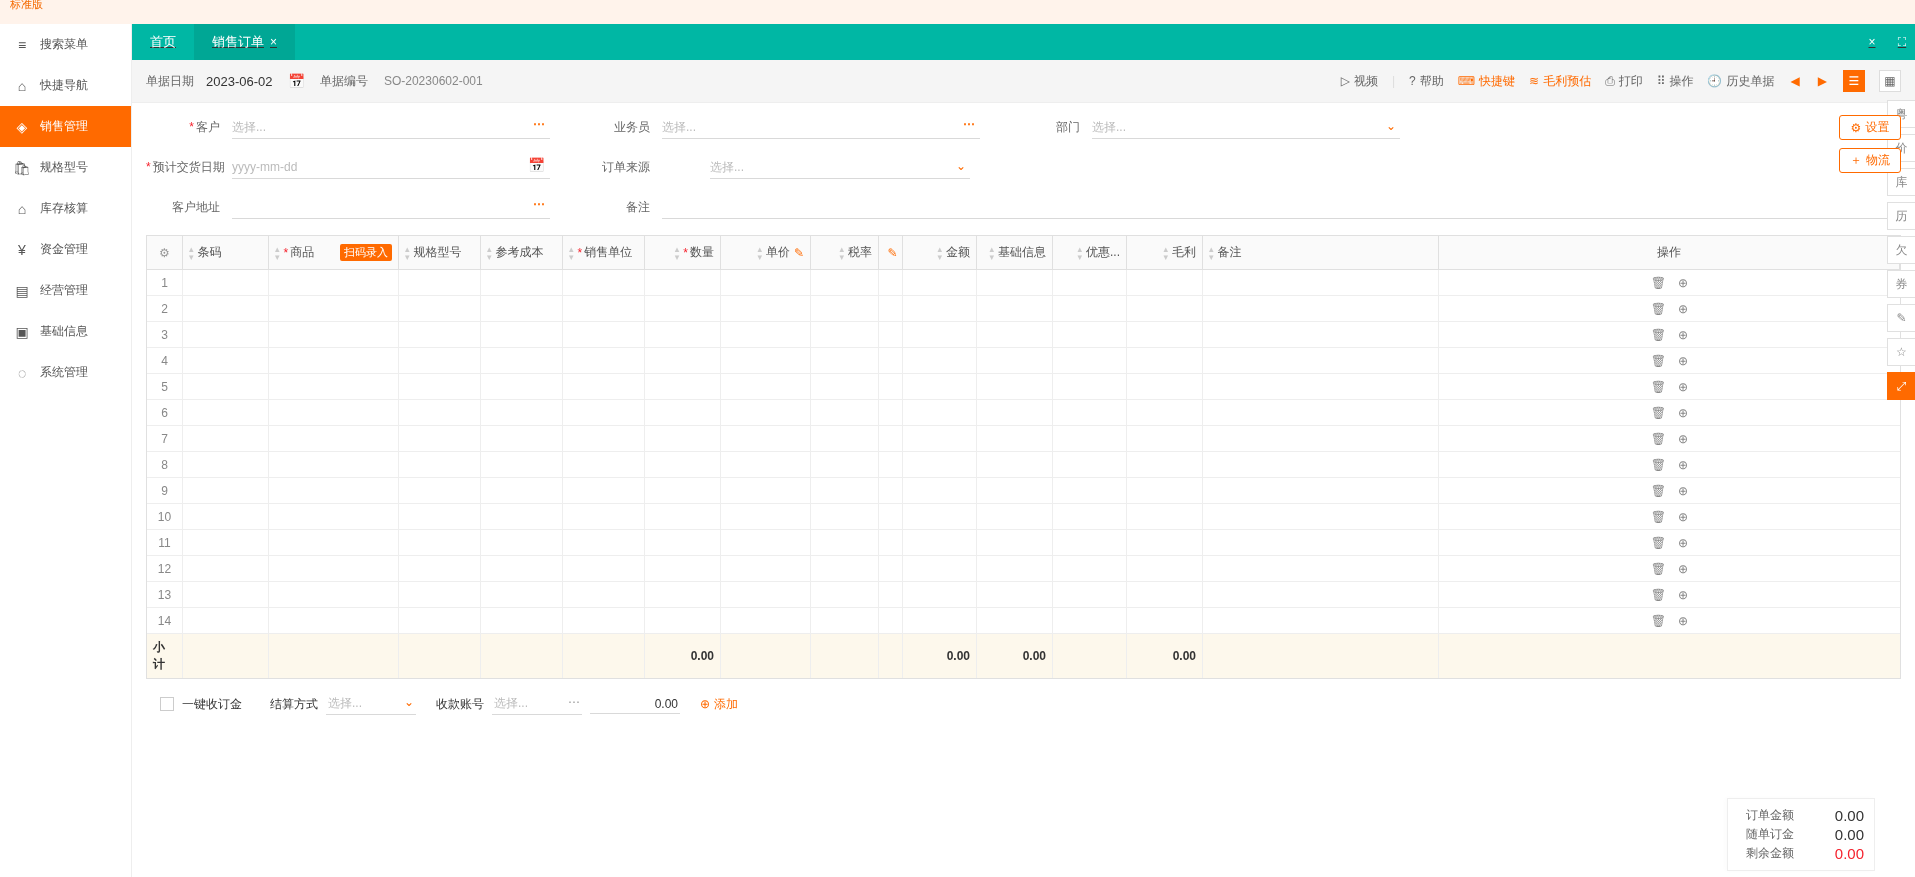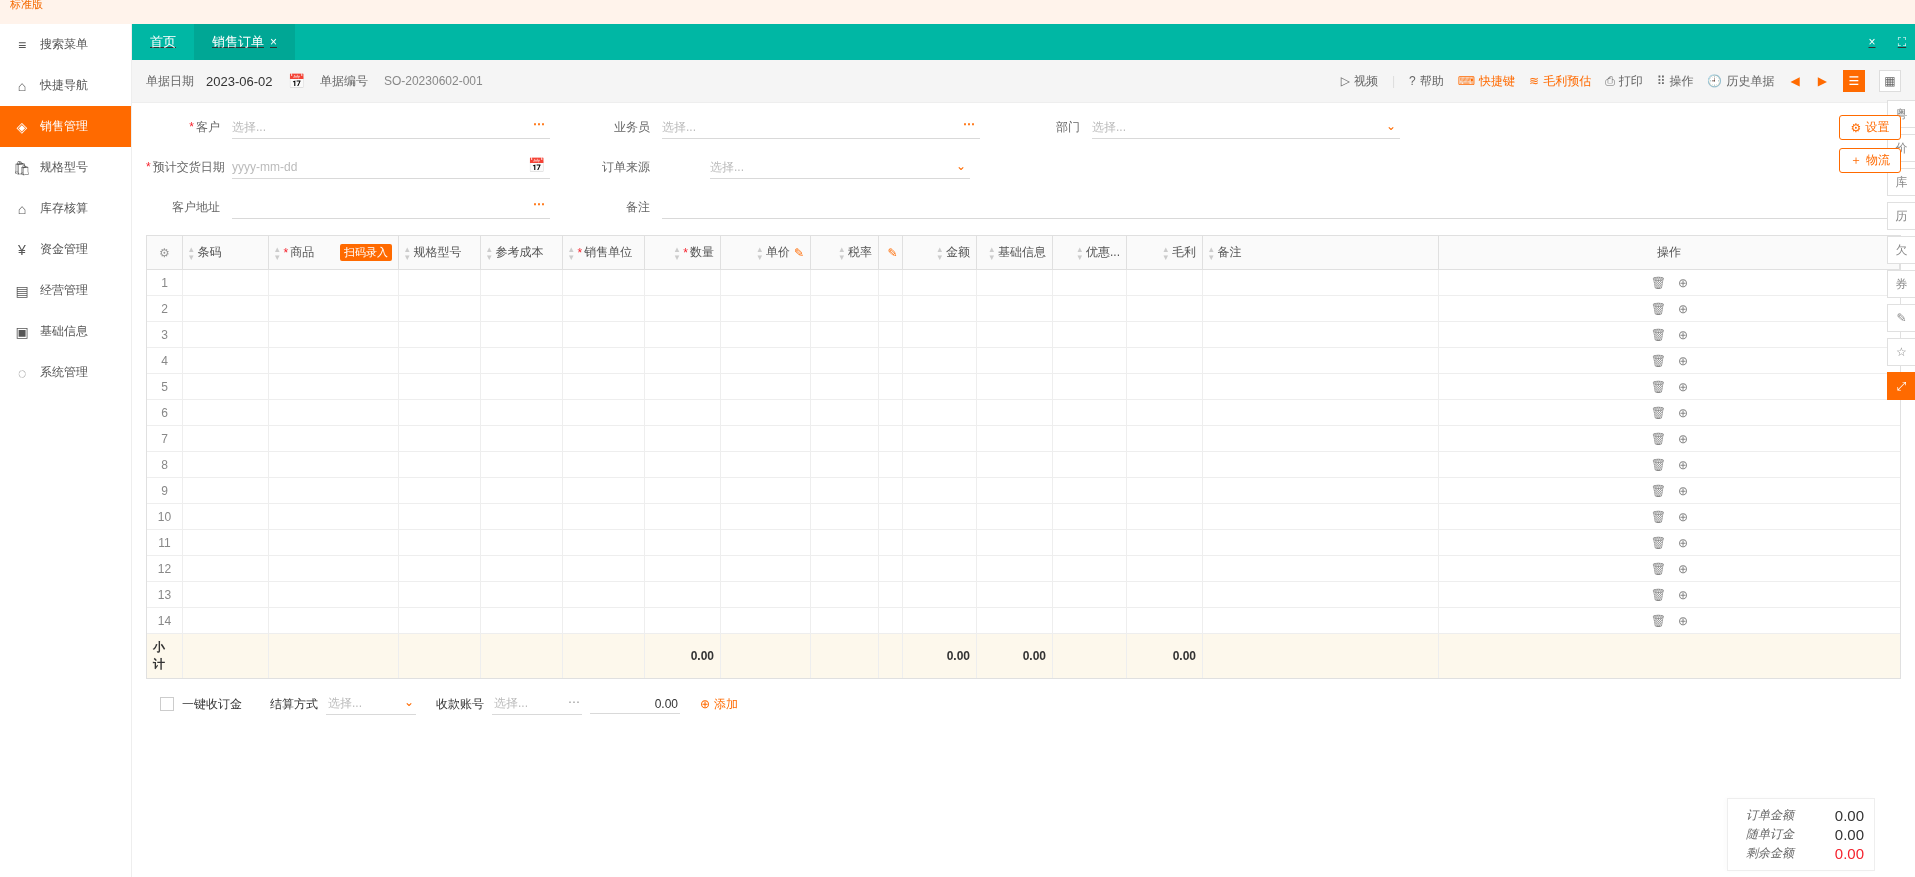--- a/index.html
+++ b/index.html
@@ -59,21 +59,21 @@
 .grid-foot { display:flex; height:44px; background:#fdf8ec; }
 .gf-cell { border-right:1px solid #eee; display:flex; align-items:center; padding:0 6px; font-weight:bold;}
 .gf-cell.right { justify-content:flex-end;}
 .bottom-bar { display:flex; align-items:center; padding:14px 14px 8px 14px; gap:8px; }
 .chk { width:14px; height:14px; border:1px solid #ccc; display:inline-block; cursor:pointer;}
 .sel { border:none; border-bottom:1px solid #d9d9d9; padding:2px 22px 2px 2px; color:#bbb; position:relative; width:90px; cursor:pointer;}
 .sel .dn { position:absolute; right:2px; color:#ff6a00;}
 .add-link { color:#ff6a00; display:flex; align-items:center; gap:4px; cursor:pointer; margin-left:12px;}
 .totals { position:fixed; right:40px; bottom:6px; background:#fff; padding:6px 10px; border:1px solid #eee; box-shadow:-2px 0 4px rgba(0,0,0,0.02);}
 .totals .trow { display:flex; align-items:center; gap:10px; margin:2px 0;}
-.totals .tlab { color:#666; width:56px; text-align:right;font-style:italic;}
+.totals .tlab { color:#666; width:56px; text-align:right;}
 .totals .tval { font-size:15px; font-weight:500; width:60px; text-align:right;}
 .totals .tval.red { color:#f5222d;}
 .right-rail { position:fixed; right:0; top:100px; width:28px; display:flex; flex-direction:column; gap:6px; }
 .rr-item { width:28px; height:28px; border:1px solid #e0e0e0; display:flex; align-items:center; justify-content:center; color:#888; background:#fff; cursor:pointer; border-right:none;}
 .rr-item.active { background:#ff6a00; color:#fff; border-color:#ff6a00;}
 
 .c-num{width:36px;} .c-bar{width:86px;} .c-prod{width:130px;} .c-spec{width:82px;} .c-cost{width:82px;} .c-unit{width:82px;} .c-qty{width:76px;} .c-price{width:90px;} .c-tax{width:68px;} .c-taxic{width:24px;} .c-amt{width:74px;} .c-quote{width:76px;} .c-disc{width:74px;} .c-gross{width:76px;} .c-note{width:236px;} .c-ops{flex:1; min-width:60px;}
 .grid-body, .grid-head, .grid-foot { min-width: 100%; }
 </style>
 </head>

